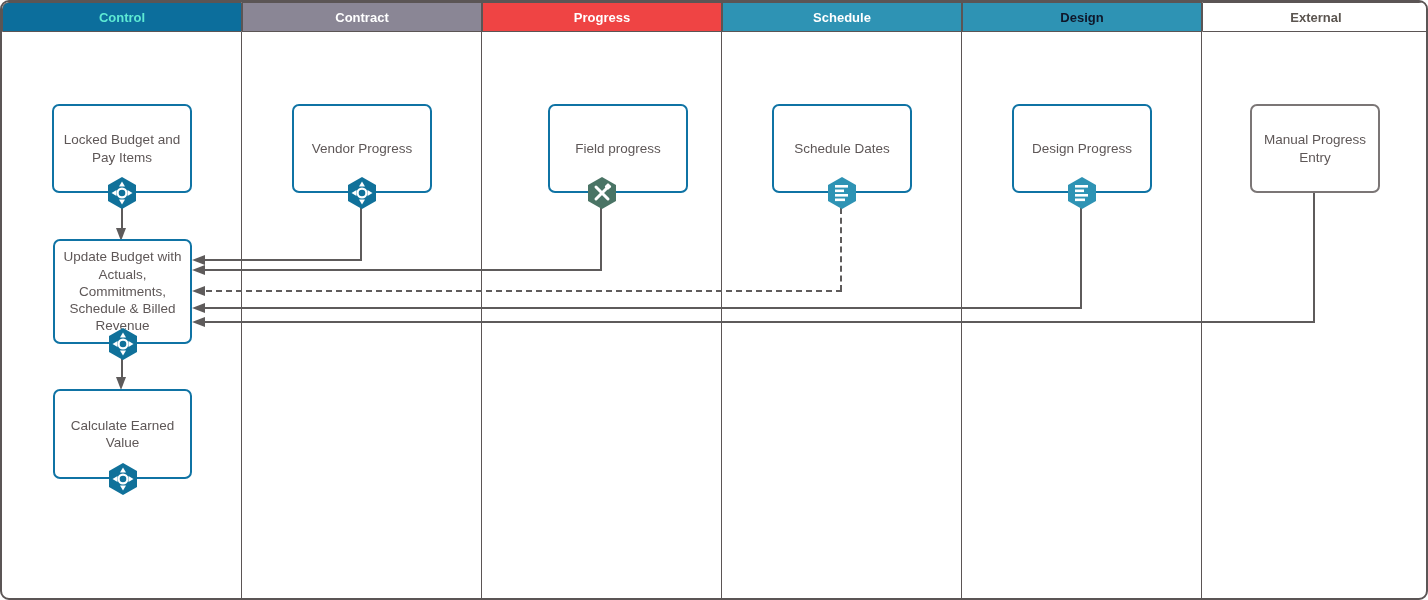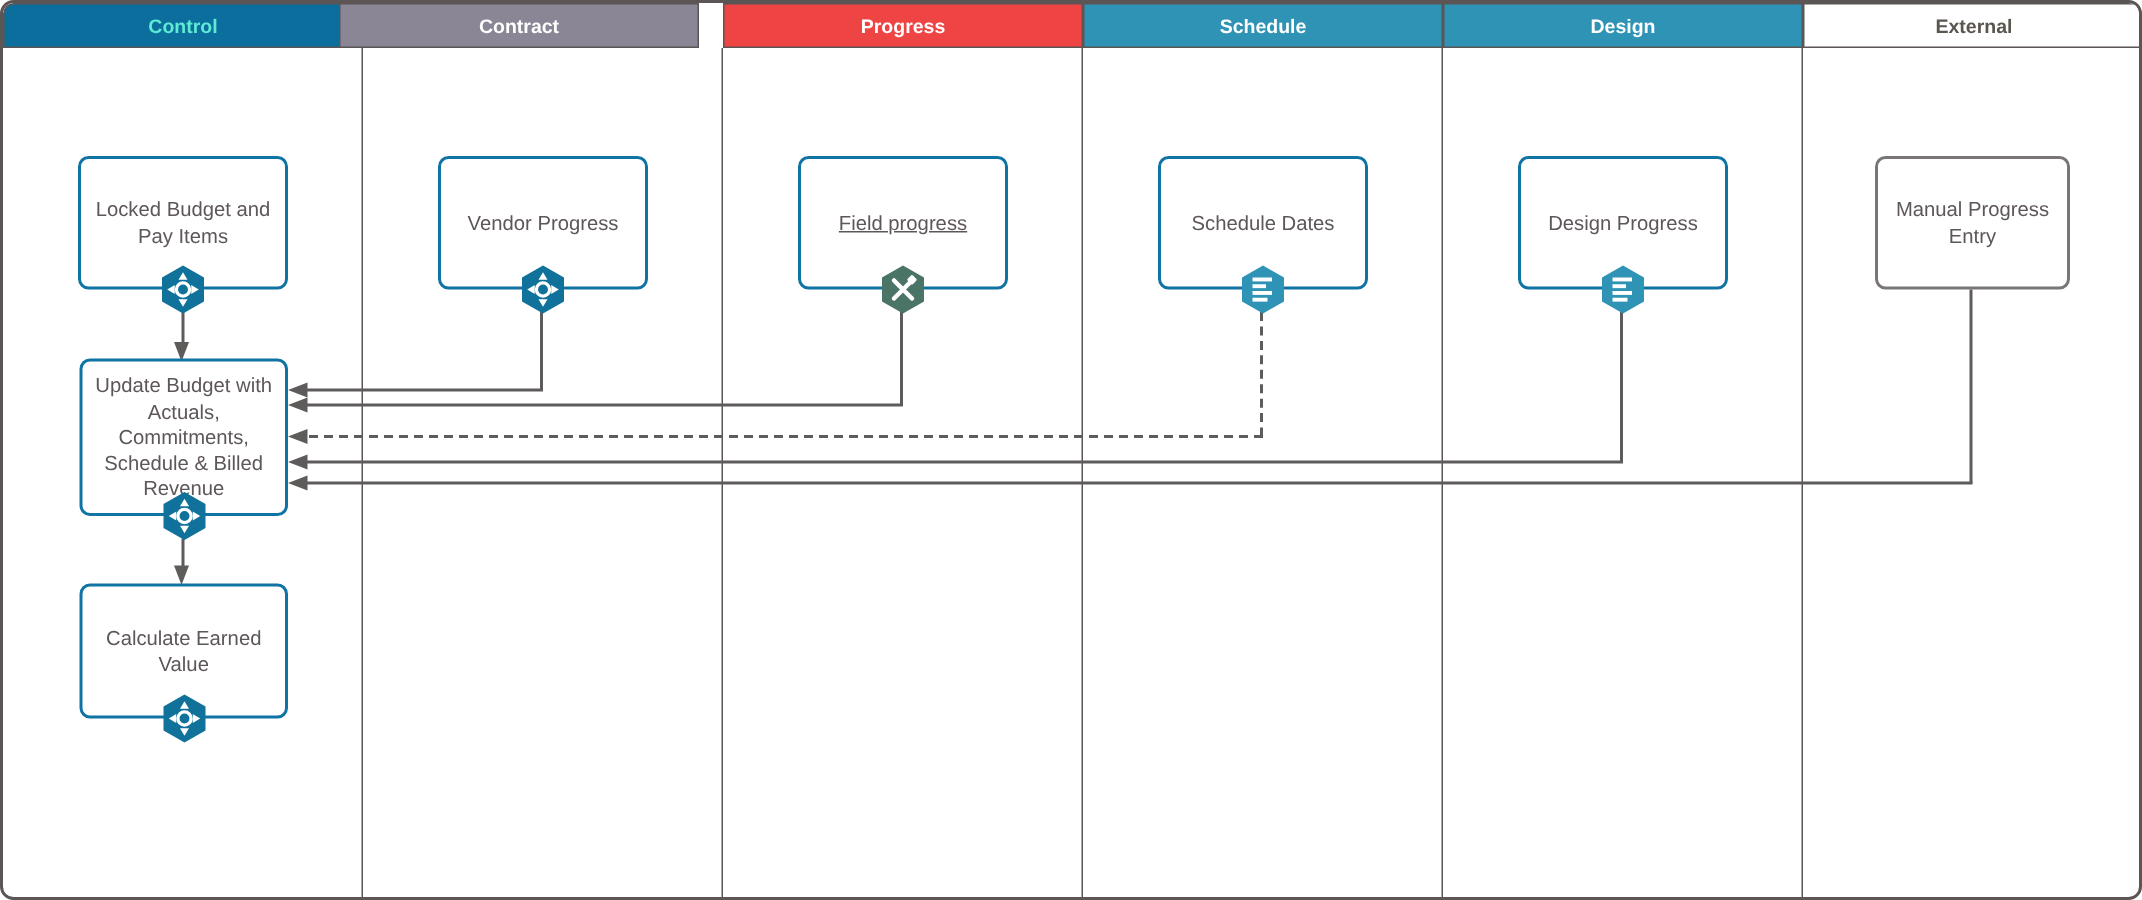--- a/index.html
+++ b/index.html
@@ -36,24 +36,24 @@
   .badge polygon.hex-compass{fill:#10719a;}
   .badge polygon.hex-gantt{fill:#2e93b4;}
   .badge polygon.hex-field{fill:#4a7465;}
 </style>
 </head>
 <body>
 
 <div id="canvas">
 
   <div class="lane-header first" style="left: 0px; width: 240px; background-color: rgb(12, 110, 156); color: #5eead4;">Control</div>
-  <div class="lane-header" style="left: 224px; width: 240px; background-color: rgb(138, 134, 149); color: rgb(255, 255, 255);">Contract</div>
+  <div class="lane-header" style="left: 240px; width: 240px; background-color: rgb(138, 134, 149); color: rgb(255, 255, 255);">Contract</div>
   <div class="lane-header" style="left: 480px; width: 240px; background-color: #ef4444; color: rgb(255, 255, 255);">Progress</div>
   <div class="lane-header" style="left: 720px; width: 240px; background-color: rgb(46, 147, 180); color: rgb(255, 255, 255);">Schedule</div>
-  <div class="lane-header" style="left: 960px; width: 240px; background-color: rgb(46, 147, 180); color: #ffffff;">Design</div>
+  <div class="lane-header" style="left: 960px; width: 240px; background-color: rgb(46, 147, 180); color: #0f172a;">Design</div>
   <div class="lane-header last" style="left: 1200px; width: 228px; background-color: rgb(255, 255, 255); color: rgb(91, 85, 80);">External</div>
 
   <div class="lane-line" style="left:238.5px;"></div>
   <div class="lane-line" style="left:478.5px;"></div>
   <div class="lane-line" style="left:718.5px;"></div>
   <div class="lane-line" style="left:958.5px;"></div>
   <div class="lane-line" style="left:1198.5px;"></div>
 
   <div class="vline" style="left:119px;top:206px;height:22px;"></div>
   <div class="arrow-down" style="left:114px;top:226px;"></div>
@@ -90,21 +90,21 @@
   </div>
 
   <div class="node blue" style="left:51px;top:387px;width:139px;height:90px;">
     <span>Calculate Earned Value</span>
   </div>
 
   <div class="node blue" style="left:290px;top:102px;width:140px;height:89px;">
     <span>Vendor Progress</span>
   </div>
 
-  <div class="node blue" style="left:530px;top:102px;width:140px;height:89px;text-decoration:underline;">
+  <div class="node blue" style="left:546px;top:102px;width:140px;height:89px;">
     <span>Field progress</span>
   </div>
 
   <div class="node blue" style="left:770px;top:102px;width:140px;height:89px;">
     <span>Schedule Dates</span>
   </div>
 
   <div class="node blue" style="left:1010px;top:102px;width:140px;height:89px;">
     <span>Design Progress</span>
   </div>

